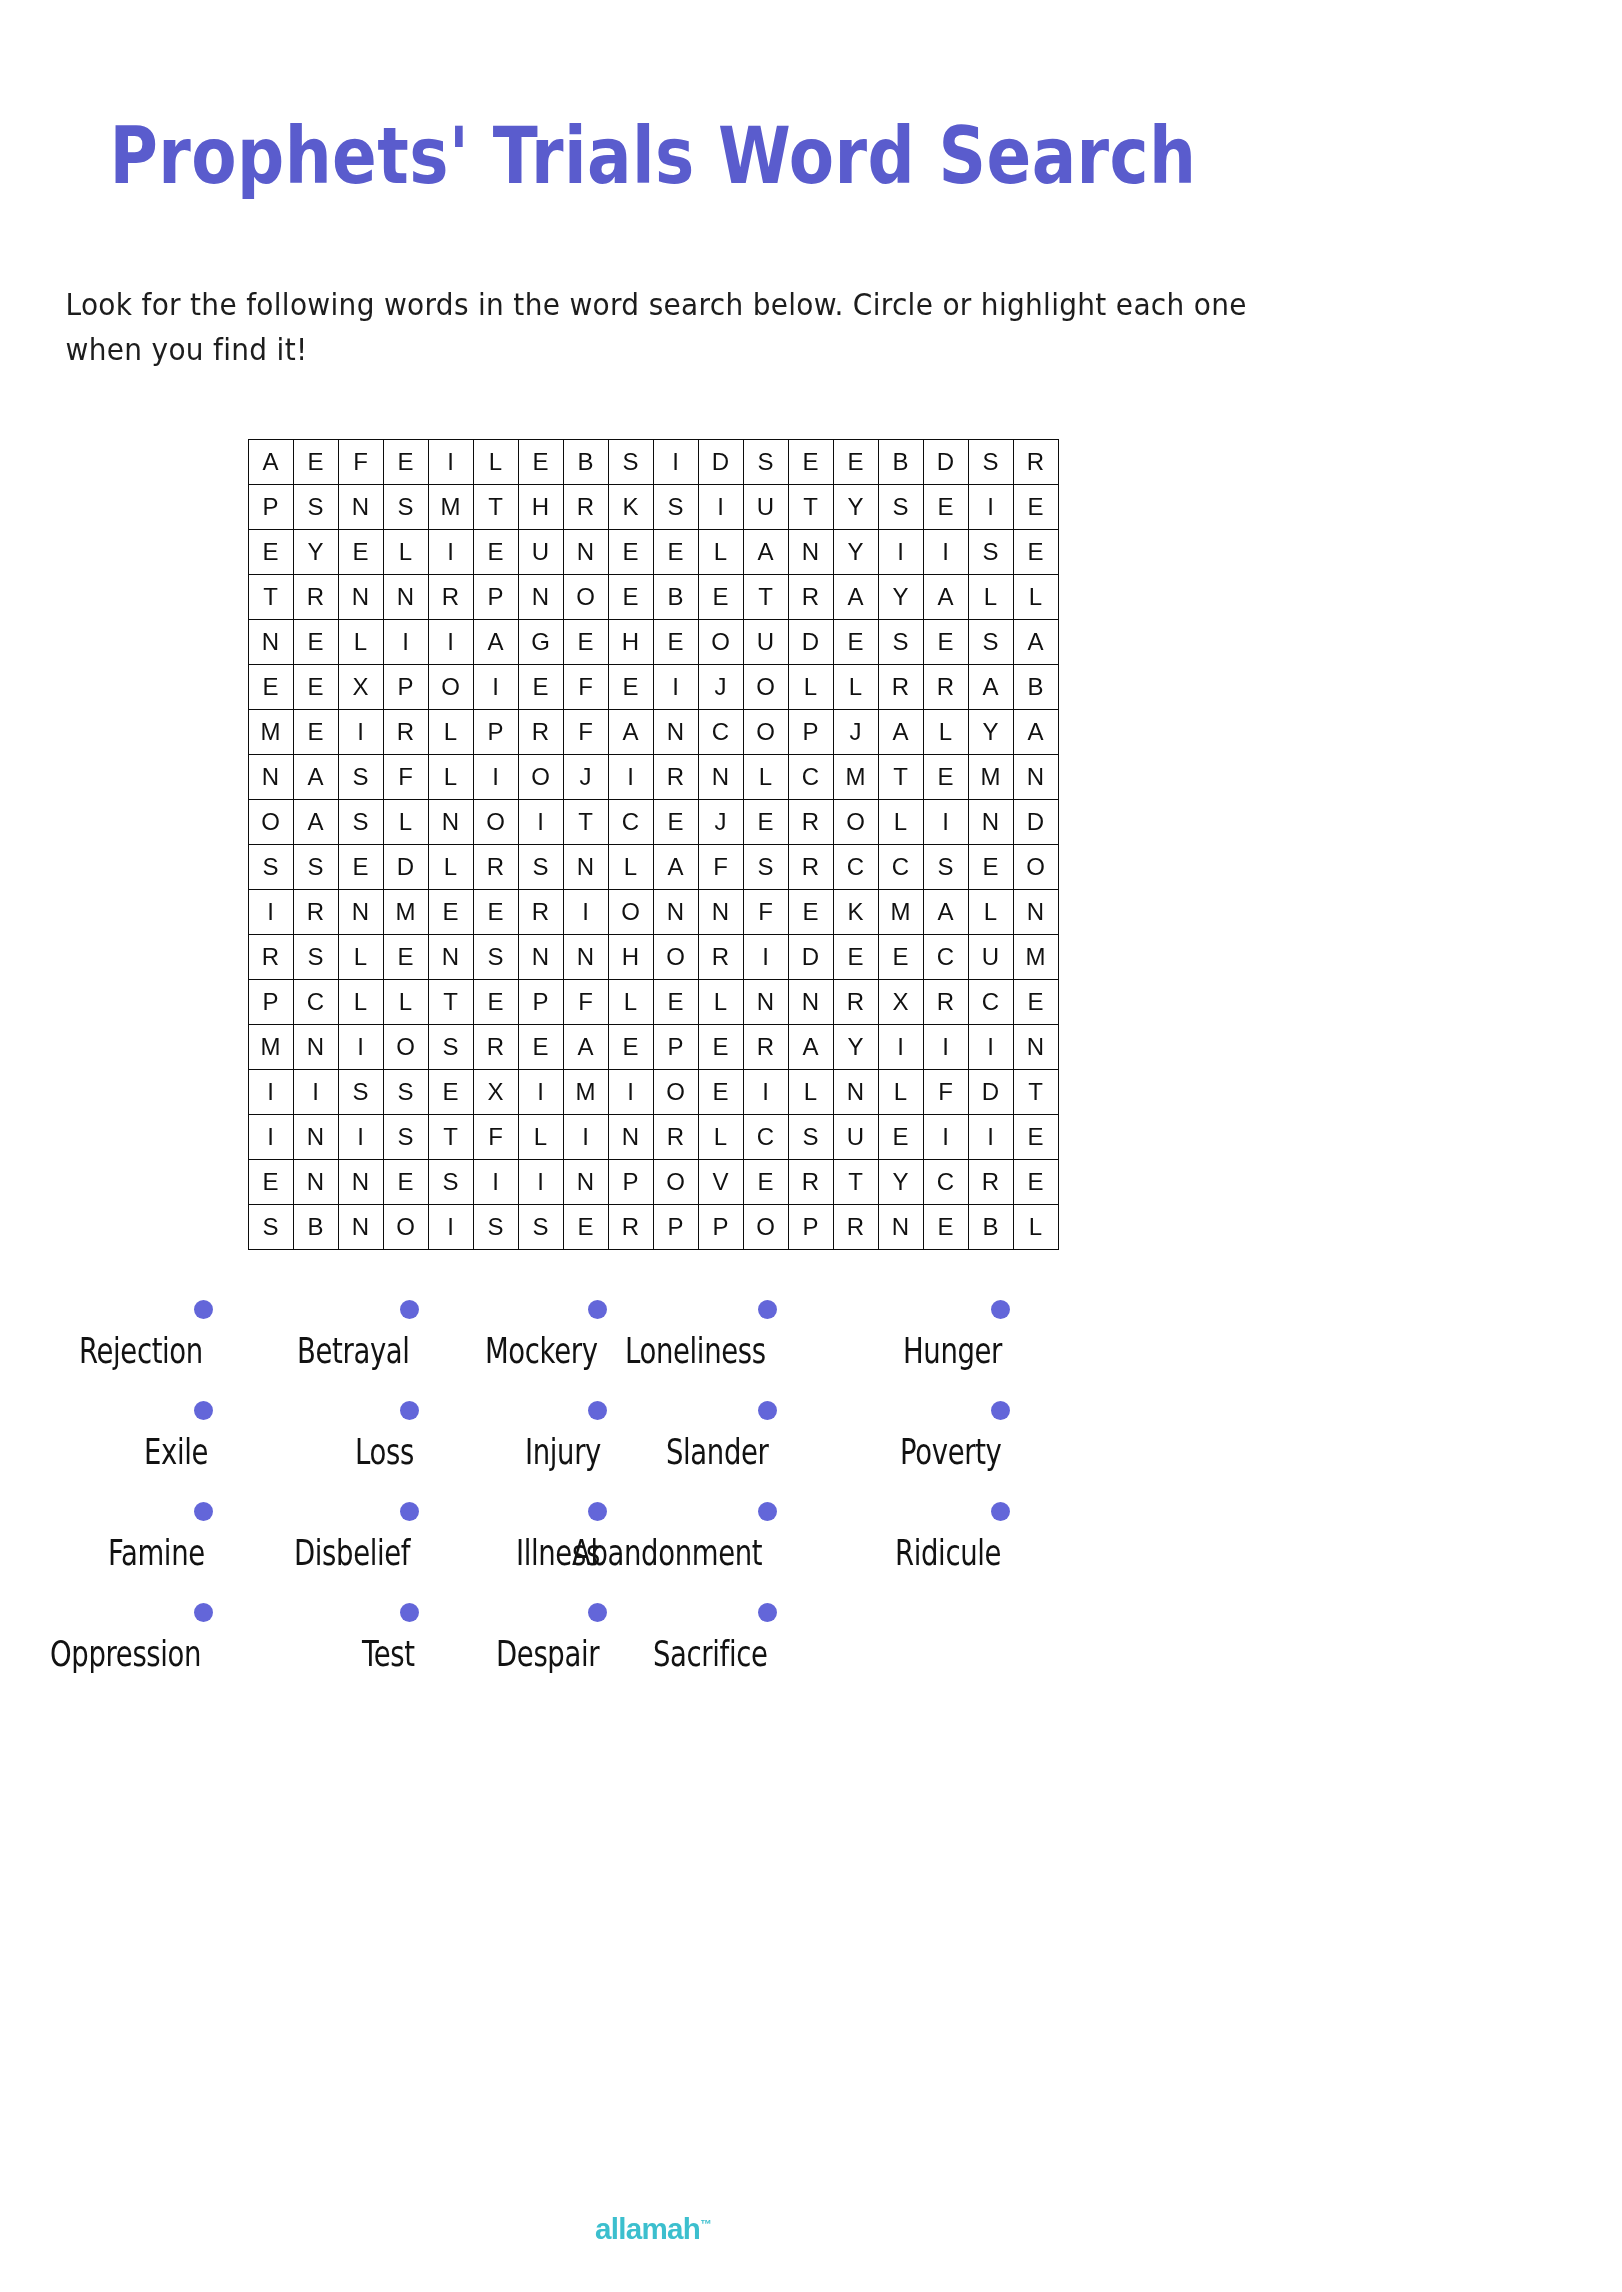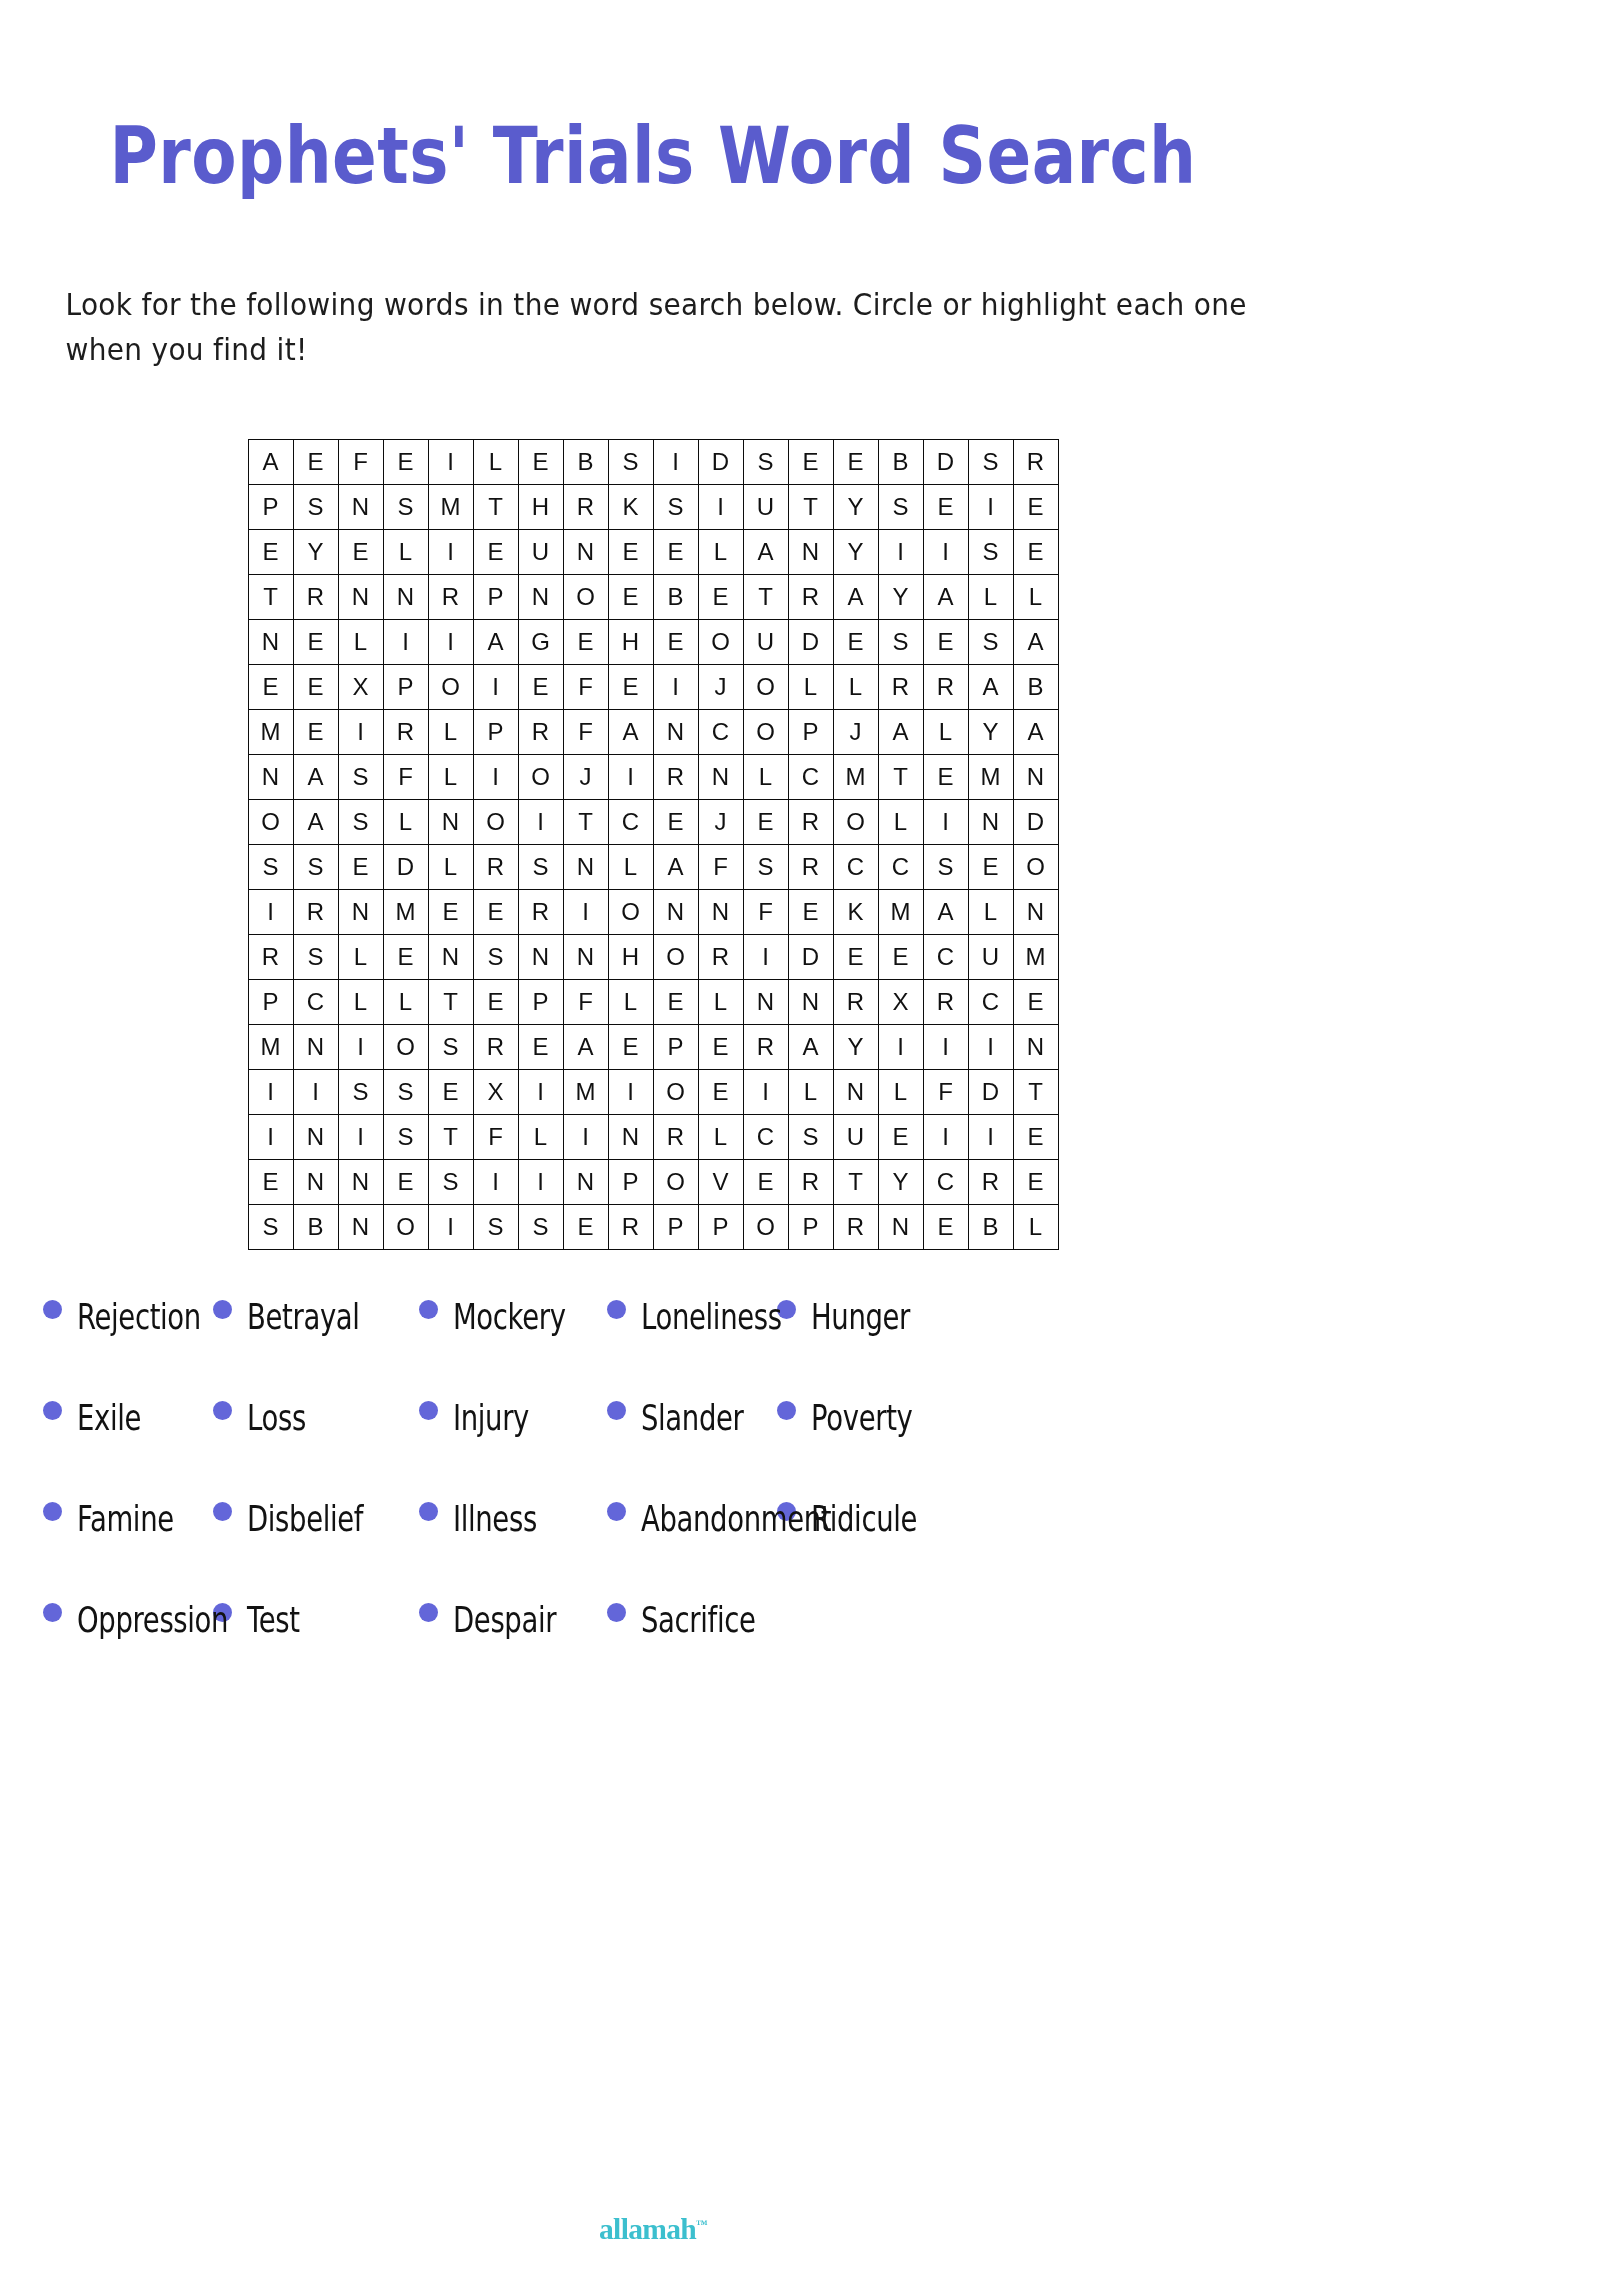--- a/index.html
+++ b/index.html
@@ -84,22 +84,23 @@
     width: 1451px;
     display: grid;
     grid-template-columns: 170px 206px 188px 170px 233px;
     grid-auto-rows: 101px;
     column-gap: 0px;
     padding-left: 115px;
     box-sizing: border-box;
   }
   .word-item {
     display: flex;
-    align-items: flex-start;
+    align-items: flex-end;
     gap: 15px;
+    flex-direction: column;
   }
   .bullet {
     width: 19px;
     height: 19px;
     border-radius: 50%;
     background: #6366d9;
     flex: 0 0 auto;
     display: block;
   }
   .word-label {
@@ -115,21 +116,21 @@
 
   
   .footer {
     position: absolute;
     bottom: 47px;
     left: 0;
     width: 100%;
     text-align: center;
   }
   .brand {
-    font-family: Liberation Serif, serif;
+    font-family: Liberation Sans, sans-serif;
     font-size: 29.6px;
     font-weight: 700;
     color: #3cbfce;
     letter-spacing: -0.7px;
     display: inline-block;
   }
   .brand-tm {
     font-size: 11.6px;
     vertical-align: super;
     font-weight: 700;

